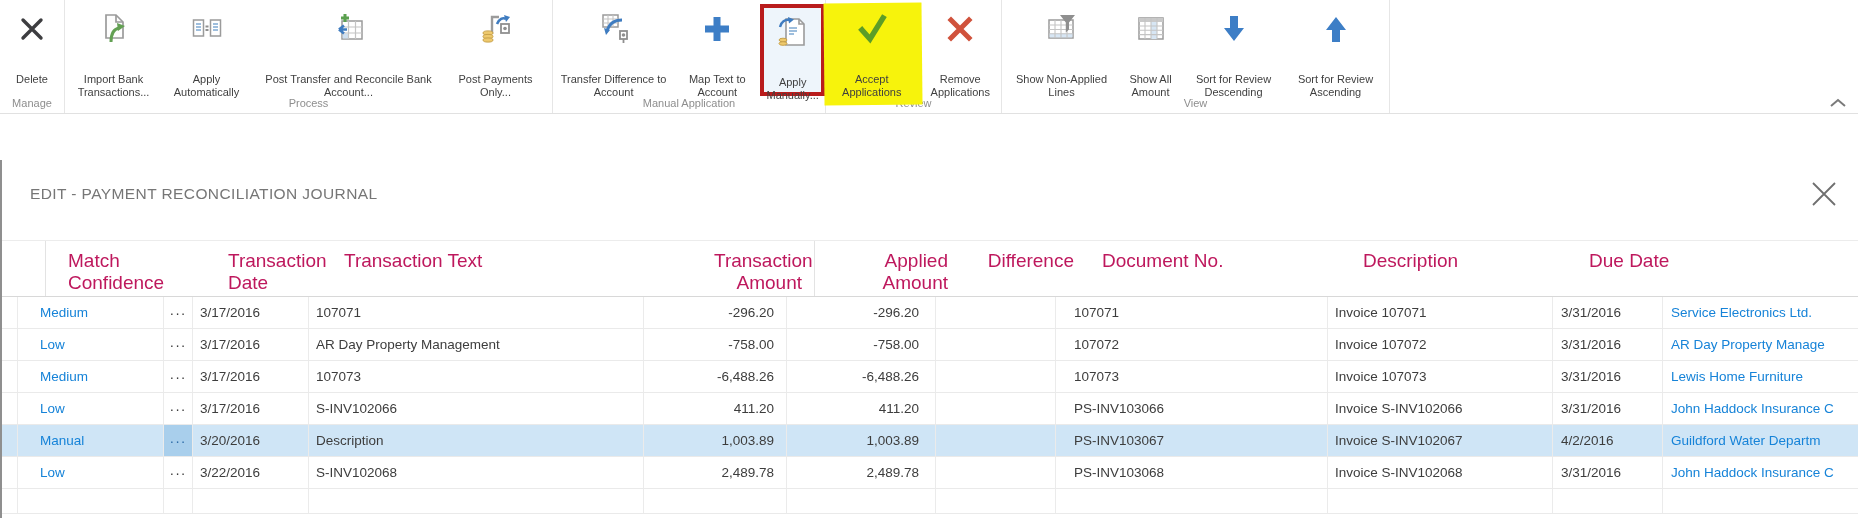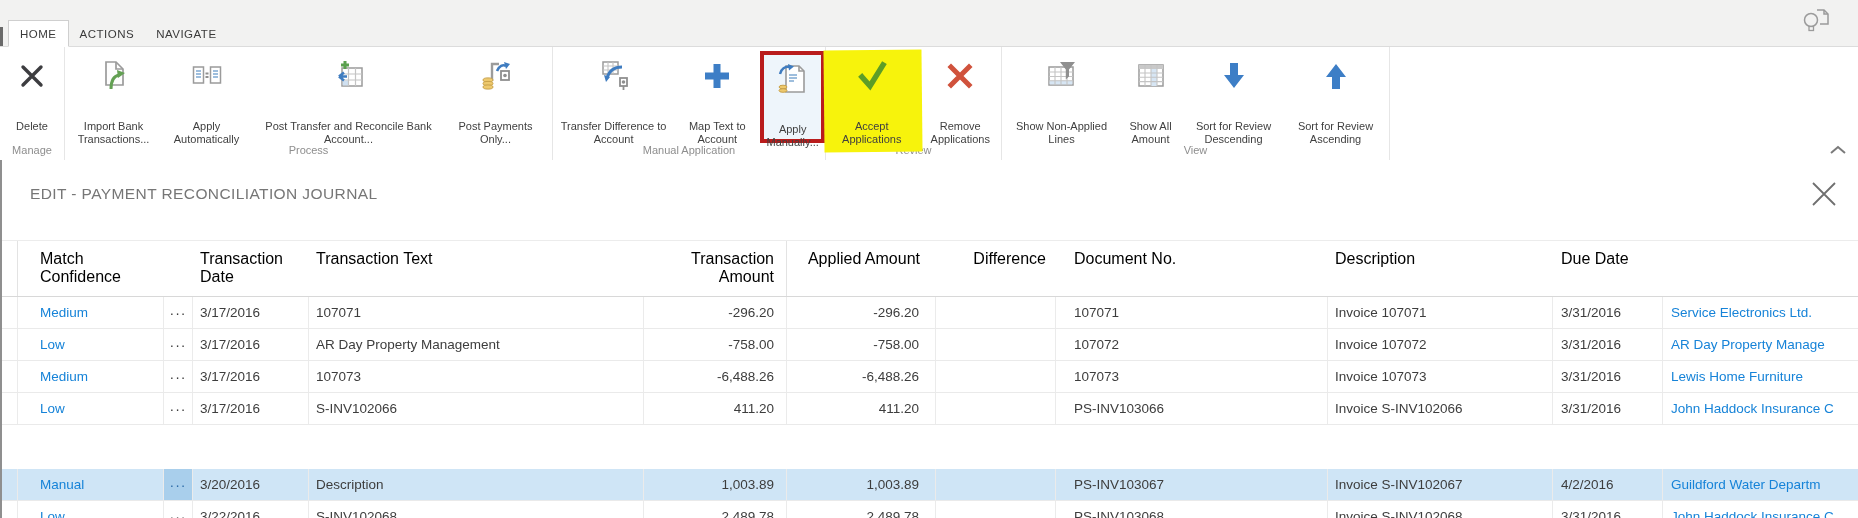--- a/index.html
+++ b/index.html
@@ -28,26 +28,26 @@
   .ribbon-collapse{position:absolute;right:10px;bottom:3px;width:20px;height:14px;}
 
   
   .page{position:absolute;top:160px;left:0;right:0;bottom:0;background:#fff;}
   .window-edge{position:absolute;left:0;top:160px;bottom:0;width:2px;background:#8f8f8f;}
   .page-title{position:absolute;left:30px;top:25px;font-size:15.5px;letter-spacing:.4px;color:#767676;}
   .close-btn{position:absolute;right:18px;top:18px;width:32px;height:32px;}
 
   
   .grid{position:absolute;top:80px;left:0;width:1858px;}
-  .grid-header{display:flex;height:57px;box-sizing:border-box;border-top:1px solid #ececec;border-bottom:1px solid #d8d8d8;color:#000000;font-size:16px;}
+  .grid-header{display:flex;height:57px;box-sizing:border-box;border-top:1px solid #ececec;border-bottom:1px solid #d8d8d8;color:#be185d;font-size:19px;padding-left:28px;}
   .hcell{box-sizing:border-box;padding-top:9px;}
   .grid-row{display:flex;height:32px;box-sizing:border-box;border-bottom:1px solid #eaeaea;font-size:13.5px;color:#3d3d3d;}
   .grid-row.partial{height:25px;}
   .cell{box-sizing:border-box;display:flex;align-items:center;border-right:1px solid #ebebeb;overflow:hidden;white-space:nowrap;}
-  .grid-row.selected{background:var(--selected-row,#cfe5f6);margin-top:44px;}
+  .grid-row.selected{background:var(--selected-row,#cfe5f6);}
   .grid-row.selected .c-dots{background:#a9cfec;color:#2d6ca8;}
   .link{color:var(--accent-blue,#1683d8);}
 
   .c-gutter{width:18px;}
   .c-match{width:146px;padding-left:22px;}
   .c-dots{width:29px;justify-content:center;padding:0;color:#3c3c3c;font-size:14px;letter-spacing:1px;}
   .c-date{width:116px;padding-left:7px;}
   .c-text{width:335px;padding-left:7px;}
   .c-amt{width:143px;padding-right:12px;justify-content:flex-end;text-align:right;}
   .c-app{width:149px;padding-right:16px;justify-content:flex-end;text-align:right;}
@@ -59,42 +59,20 @@
   .grid-header .hcell{border-right:none;display:block;}
   .grid-header .c-gutter,.grid-header .c-amt{border-right:1px solid #e3e3e3;}
   .grid-header .c-amt span{display:inline-block;max-width:88px;text-align:right;}
   .hwrap{display:inline-block;max-width:82px;}
 </style>
 </head>
 <body>
 
 <div class="screen">
 
-  <div class="topbar">
-    <div class="window-notch"></div>
-    <div class="tabs">
-      <div class="tab active">
-          <span>HOME</span>
-        </div>
-      <div class="tab">
-          <span>ACTIONS</span>
-        </div>
-      <div class="tab">
-          <span>NAVIGATE</span>
-        </div>
-    </div>
-    <div class="help-btn">
-      <svg viewBox="0 0 34 34" width="34" height="34">
-        <path d="M19 5 h7 l4 4 v10 h-8" fill="none" stroke="#9b9b9b" stroke-width="1.5"></path>
-        <path d="M26 5 v4 h4" fill="none" stroke="#9b9b9b" stroke-width="1.5"></path>
-        <circle cx="13" cy="15" r="6.5" fill="#f2f2f1" stroke="#9b9b9b" stroke-width="1.5"></circle>
-        <rect x="11" y="21.5" width="4.5" height="4" fill="#f2f2f1" stroke="#9b9b9b" stroke-width="1.3"></rect>
-      </svg>
-    </div>
-  </div>
 
   <div class="ribbon">
 
     <div class="rgroup" style="width:64px">
       <div class="rgroup-buttons">
         <div class="rbtn" style="width:58px">
           <span class="icon">
             <svg viewBox="0 0 34 34">
                 <path d="M8 8 L26 26 M26 8 L8 26" stroke="#3d3d40" stroke-width="3.4" stroke-linecap="round" fill="none"></path>
               </svg>

